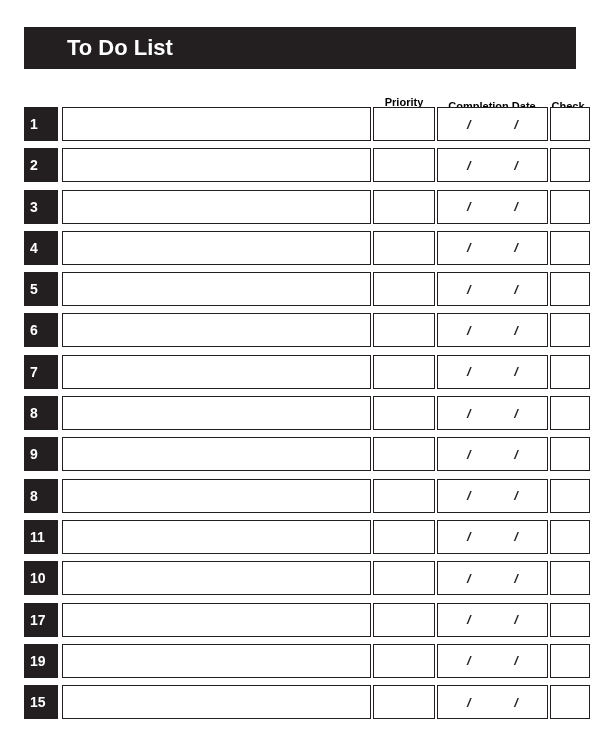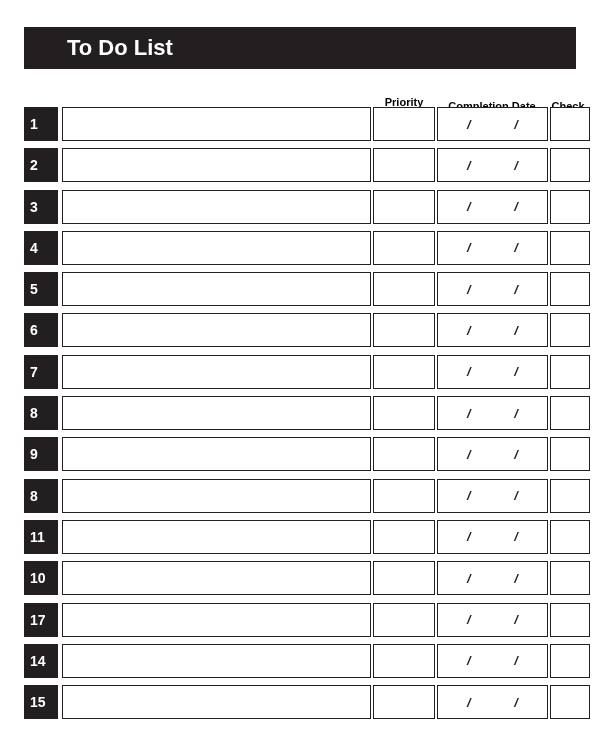--- a/index.html
+++ b/index.html
@@ -276,21 +276,21 @@
       <div class="row">
         <div class="num-box">17</div>
         <div class="task-box"></div>
         <div class="priority-box"></div>
         <div class="date-box">
           <span class="date-sep">/  /</span>
         </div>
         <div class="check-box"></div>
       </div>
       <div class="row">
-        <div class="num-box">14</div>
+        <div class="num-box">19</div>
         <div class="task-box"></div>
         <div class="priority-box"></div>
         <div class="date-box">
           <span class="date-sep">/  /</span>
         </div>
         <div class="check-box"></div>
       </div>
       <div class="row">
         <div class="num-box">15</div>
         <div class="task-box"></div>

